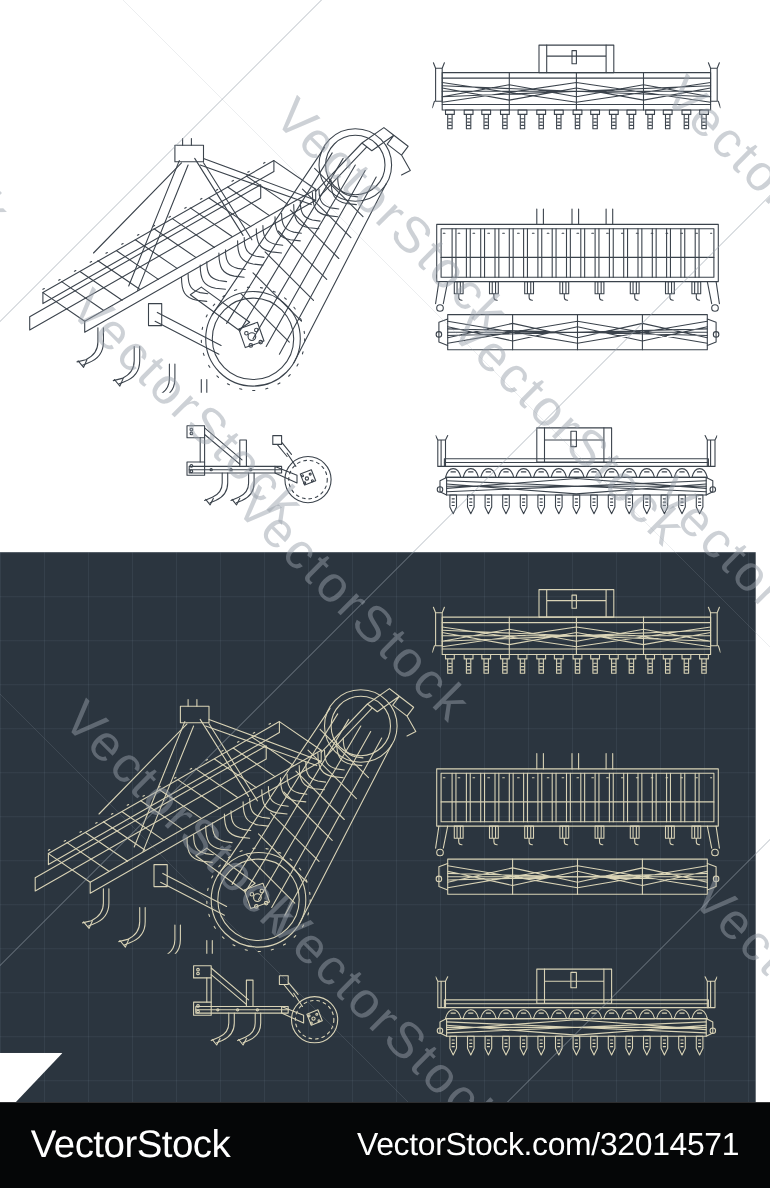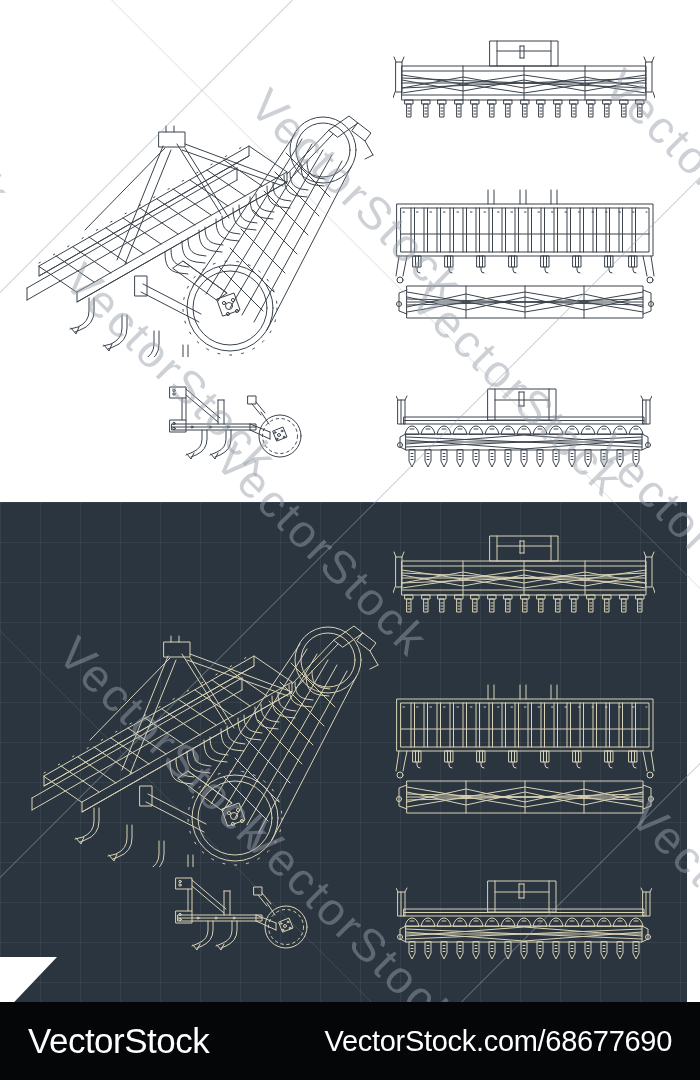--- a/index.html
+++ b/index.html
@@ -306,16 +306,16 @@
       <span class="wm" style="left: 438px; top: 272px;">VectorStock</span>
       <span class="wm" style="left: 243px; top: 432px;">VectorStock</span>
       <span class="wm" style="left: 622px; top: 422px;">VectorStock</span>
       <span class="wm" style="left: 86px; top: 626px;">VectorStock</span>
       <span class="wm" style="left: 272px; top: 810px;">VectorStock</span>
       <span class="wm" style="left: 658px; top: 788px;">VectorStock</span>
     </div>
 
   <div class="footer">
     <span class="logo">VectorStock</span>
-    <span class="url">VectorStock.com/68677690</span>
+    <span class="url">VectorStock.com/32014571</span>
   </div>
 
 </div>
 
 </body></html>

